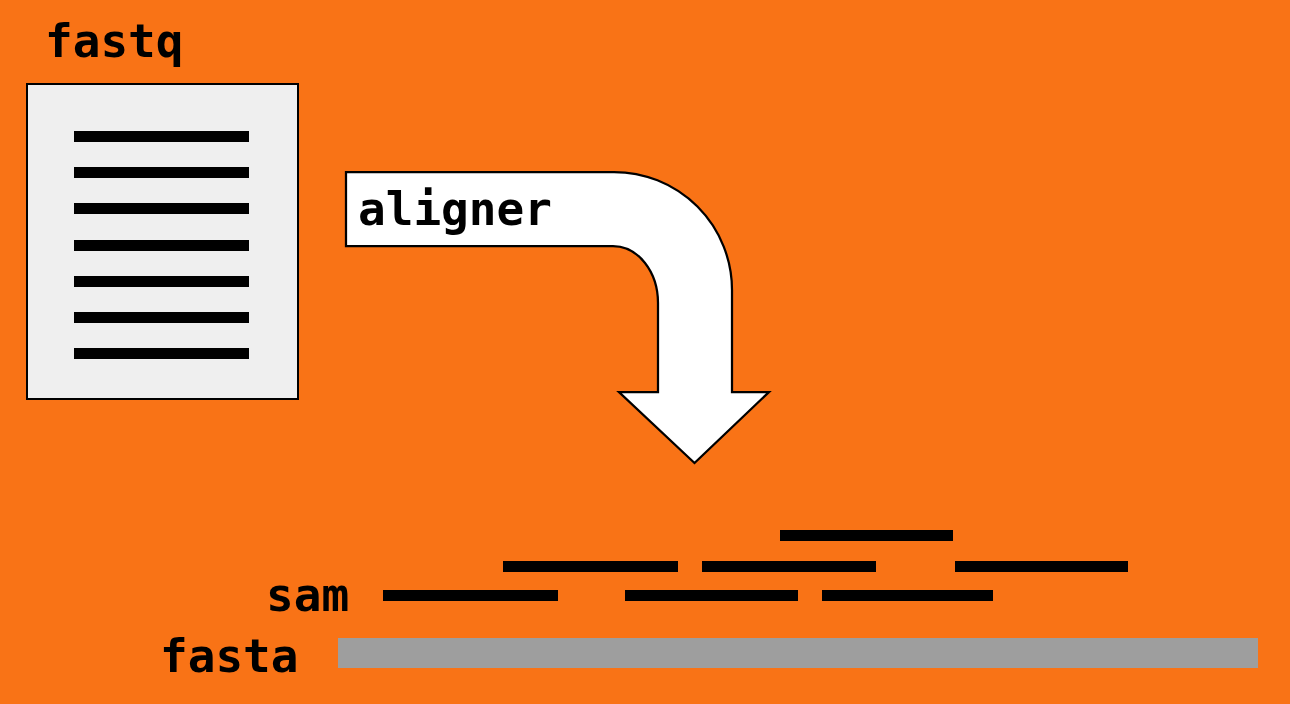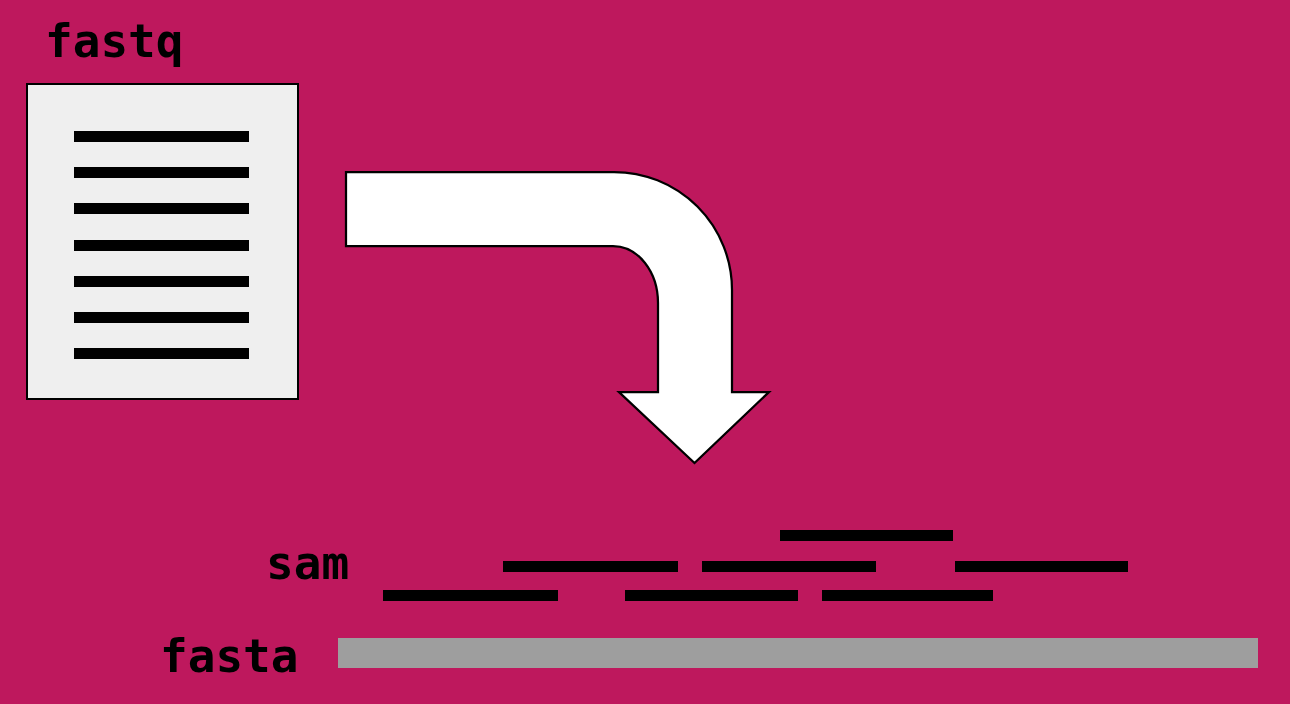--- a/index.html
+++ b/index.html
@@ -4,21 +4,21 @@
 <style>
   html, body {
     margin: 0;
     padding: 0;
     background: #ffffff;
   }
   .stage {
     position: relative;
     width: 1290px;
     height: 704px;
-    background: #be185d;
+    background: #f97316;
     overflow: hidden;
     font-family: "DejaVu Sans Mono", "Liberation Mono", monospace;
     font-weight: bold;
   }
   .label {
     position: absolute;
     font-size: 46px;
     line-height: 1;
     color: #000000;
     white-space: pre;
@@ -65,22 +65,23 @@
       <div class="doc-line" style="left: 46px; top: 155px; width: 175px; height: 11px; background: rgb(0, 0, 0);"></div>
       <div class="doc-line" style="left: 46px; top: 191px; width: 175px; height: 11px; background: rgb(0, 0, 0);"></div>
       <div class="doc-line" style="left: 46px; top: 227px; width: 175px; height: 11px; background: rgb(0, 0, 0);"></div>
       <div class="doc-line" style="left: 46px; top: 263px; width: 175px; height: 11px; background: rgb(0, 0, 0);"></div>
     </div>
 
   <svg class="arrow-svg" viewBox="0 0 1290 704" aria-hidden="true">
     <path id="aligner-arrow-path" d="M 346 172 H 614 A 118 118 0 0 1 732 290 V 392 H 769 L 694.5 463 L 619 392 H 658 V 303 A 45 57 0 0 0 613 246 H 346 Z" fill="#ffffff" stroke="#000000" stroke-width="2.25"></path>
   </svg>
 
+  <span class="arrow-label" id="aligner-label" style="left: 358px; top: 172px; line-height: 74px;">aligner</span>
 
-  <span class="label" id="sam-label" style="left: 266px; top: 540px;">sam</span>
+  <span class="label" id="sam-label" style="left: 266px; top: 572px;">sam</span>
 
   <div id="reads-layer">
       <div class="read-bar" style="left: 780px; top: 530px; width: 173px; height: 11px; background: rgb(0, 0, 0); position: absolute;"></div>
       <div class="read-bar" style="left: 503px; top: 561px; width: 175px; height: 11px; background: rgb(0, 0, 0); position: absolute;"></div>
       <div class="read-bar" style="left: 702px; top: 561px; width: 174px; height: 11px; background: rgb(0, 0, 0); position: absolute;"></div>
       <div class="read-bar" style="left: 955px; top: 561px; width: 173px; height: 11px; background: rgb(0, 0, 0); position: absolute;"></div>
       <div class="read-bar" style="left: 383px; top: 590px; width: 175px; height: 11px; background: rgb(0, 0, 0); position: absolute;"></div>
       <div class="read-bar" style="left: 625px; top: 590px; width: 173px; height: 11px; background: rgb(0, 0, 0); position: absolute;"></div>
       <div class="read-bar" style="left: 822px; top: 590px; width: 171px; height: 11px; background: rgb(0, 0, 0); position: absolute;"></div>
     </div>

